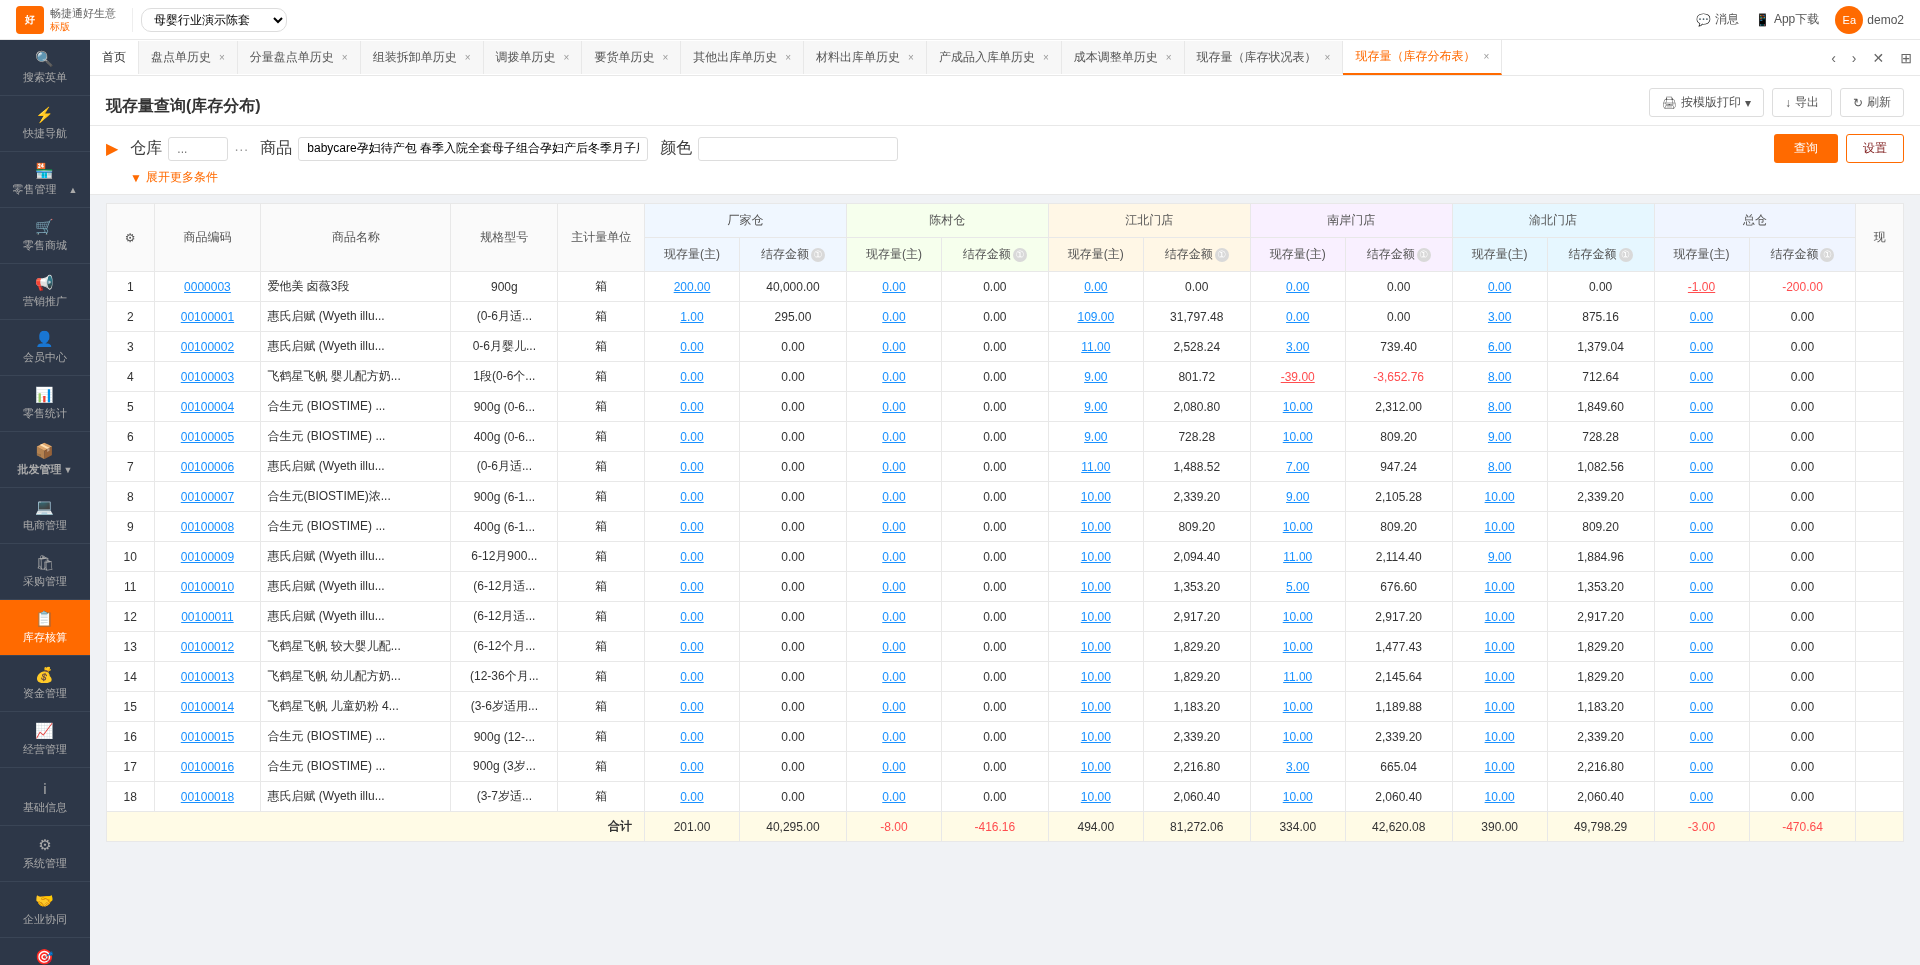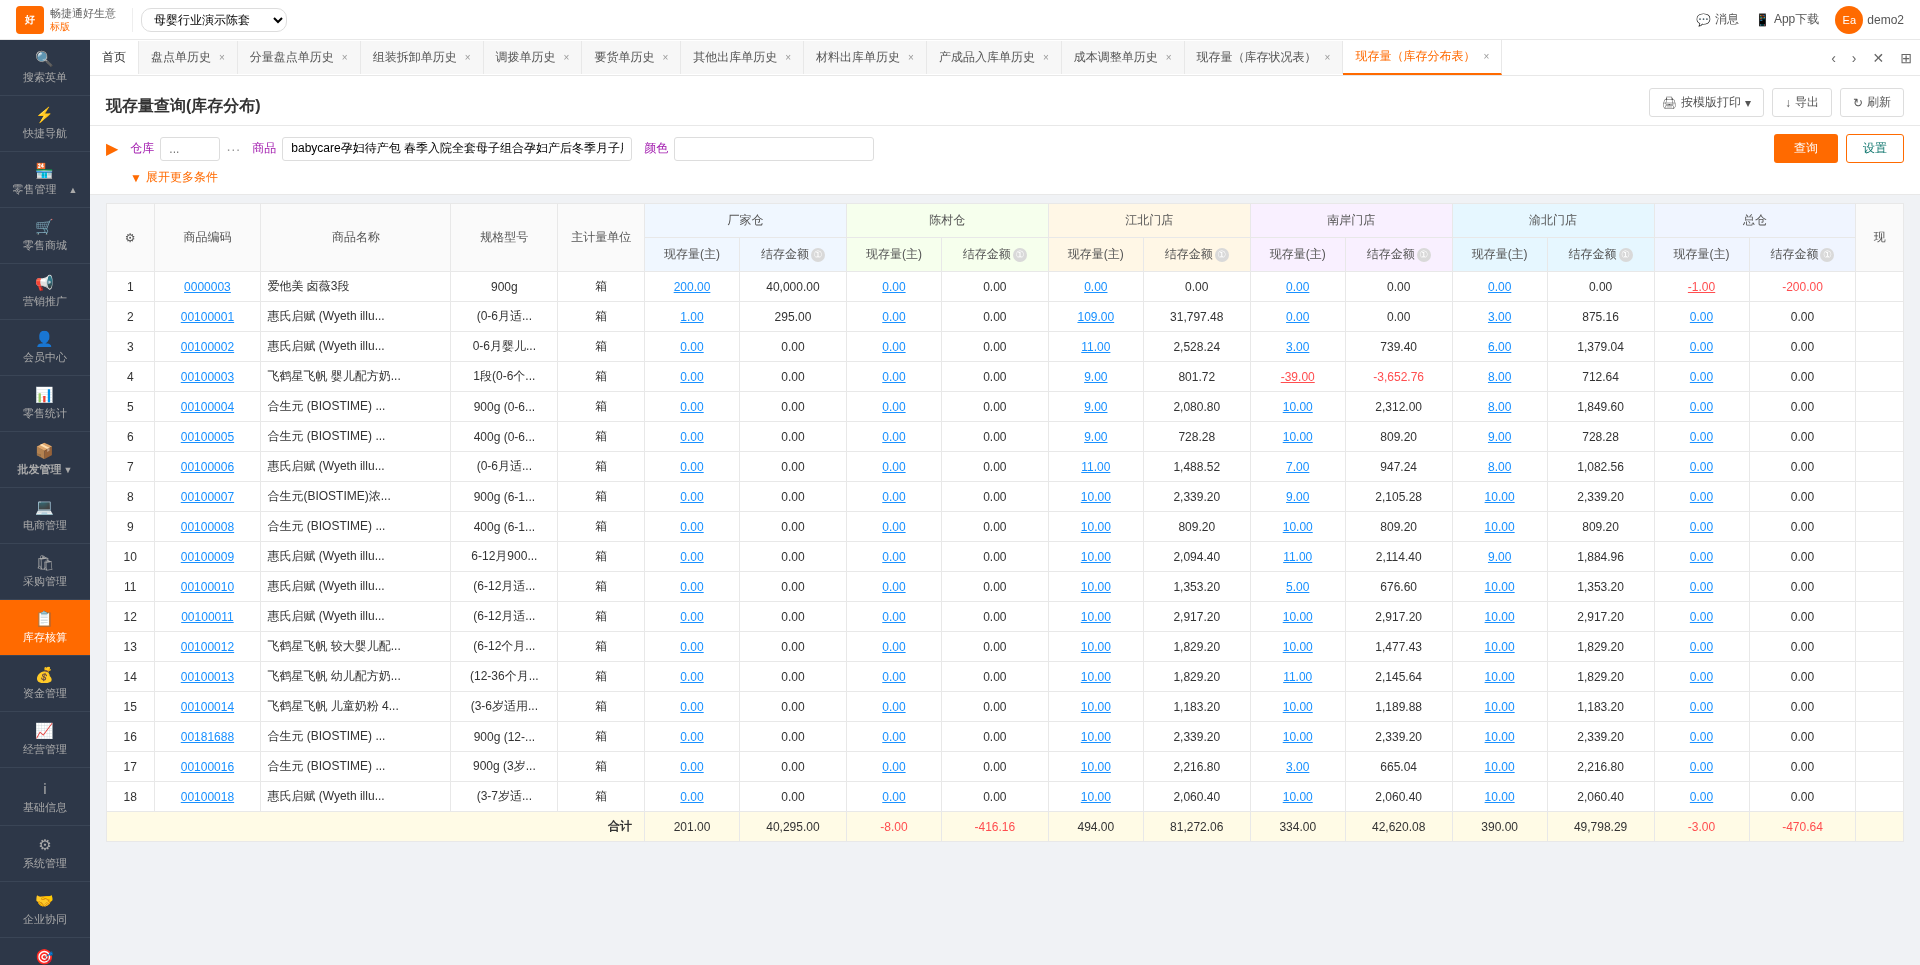--- a/index.html
+++ b/index.html
@@ -40,27 +40,27 @@
     
     .page-header { padding: 12px 16px 8px; background: #fff; border-bottom: 1px solid #e8e8e8; display: flex; align-items: flex-end; justify-content: space-between; }
     .page-title { font-size: 16px; font-weight: 600; color: #333; }
     .header-actions { display: flex; align-items: center; gap: 8px; }
     .btn-action { display: flex; align-items: center; gap: 4px; padding: 5px 12px; border: 1px solid #ddd; border-radius: 3px; cursor: pointer; font-size: 12px; background: #fff; color: #555; }
 
     
     .filter-bar { background: #fff; padding: 8px 16px; border-bottom: 1px solid #e8e8e8; }
     .filter-row { display: flex; align-items: center; gap: 12px; flex-wrap: wrap; }
     .filter-item { display: flex; align-items: center; gap: 6px; }
-    .filter-label { font-size: 12px; color: #a21caf; white-space: nowrap; }
+    .filter-label { font-size: 16px; color: #404040; white-space: nowrap; }
     .filter-input { border: 1px solid #ddd; border-radius: 3px; padding: 4px 8px; font-size: 12px; outline: none; background: #fff; }
     .filter-input-wide { width: 350px; }
     .filter-input-medium { width: 60px; }
     .expand-btn { display: flex; align-items: center; gap: 4px; color: #ff6a00; cursor: pointer; font-size: 12px; }
     .btn-query { background: #ff6a00; color: #fff; border: none; border-radius: 3px; padding: 6px 20px; cursor: pointer; font-size: 12px; }
-    .btn-settings { background: #fff; color: #0f766e; border: 1px solid #ff6a00; border-radius: 3px; padding: 5px 16px; cursor: pointer; font-size: 12px; }
+    .btn-settings { background: #fff; color: #7f1d1d; border: 1px solid #ff6a00; border-radius: 3px; padding: 5px 16px; cursor: pointer; font-size: 12px; }
     .filter-dots { color: #999; font-size: 14px; }
 
     
     .table-container { flex: 1; overflow: auto; padding: 8px 16px 0; background: #f0f2f5; }
     .data-table { width: 100%; border-collapse: collapse; background: #fff; font-size: 12px; }
     .data-table th { background: #fafafa; border: 1px solid #e8e8e8; padding: 8px 6px; text-align: center; font-weight: 500; color: #555; white-space: nowrap; }
     .data-table td { border: 1px solid #e8e8e8; padding: 6px 6px; text-align: center; color: #333; white-space: nowrap; }
     .data-table .num-link { color: #1890ff; text-decoration: underline; cursor: pointer; }
     .data-table .neg-val { color: #ff4d4f; }
     .data-table .summary-row td { background: #fffbe6; font-weight: 500; }
@@ -650,21 +650,21 @@
     <td class=" num-link">10.00</td>
     <td class="">1,189.88</td>
     <td class=" num-link">10.00</td>
     <td class="">1,183.20</td>
     <td class=" num-link">0.00</td>
     <td class="">0.00</td>
     <td></td>
   </tr>
               <tr>
     <td>16</td>
-    <td class="num-link">00181688</td>
+    <td class="num-link">00100015</td>
     <td style="text-align:left;padding-left:6px;">合生元 (BIOSTIME) ...</td>
     <td>900g (12-...</td>
     <td>箱</td>
     <td class=" num-link">0.00</td>
     <td class="">0.00</td>
     <td class=" num-link">0.00</td>
     <td class="">0.00</td>
     <td class=" num-link">10.00</td>
     <td class="">2,339.20</td>
     <td class=" num-link">10.00</td>

